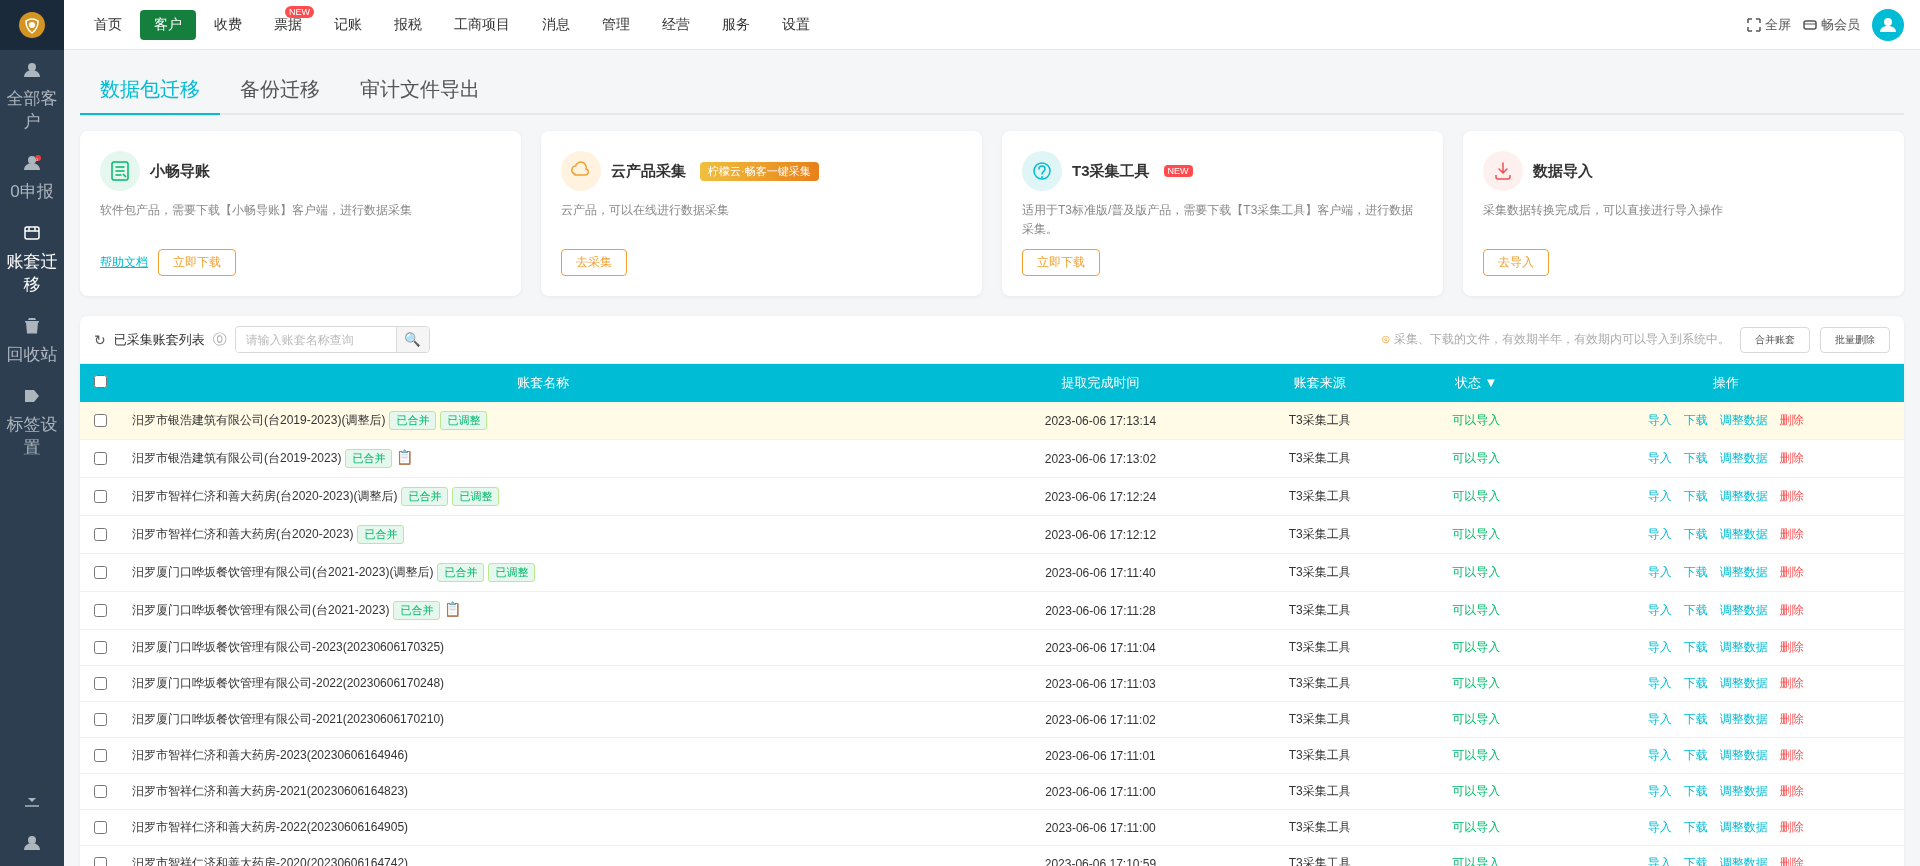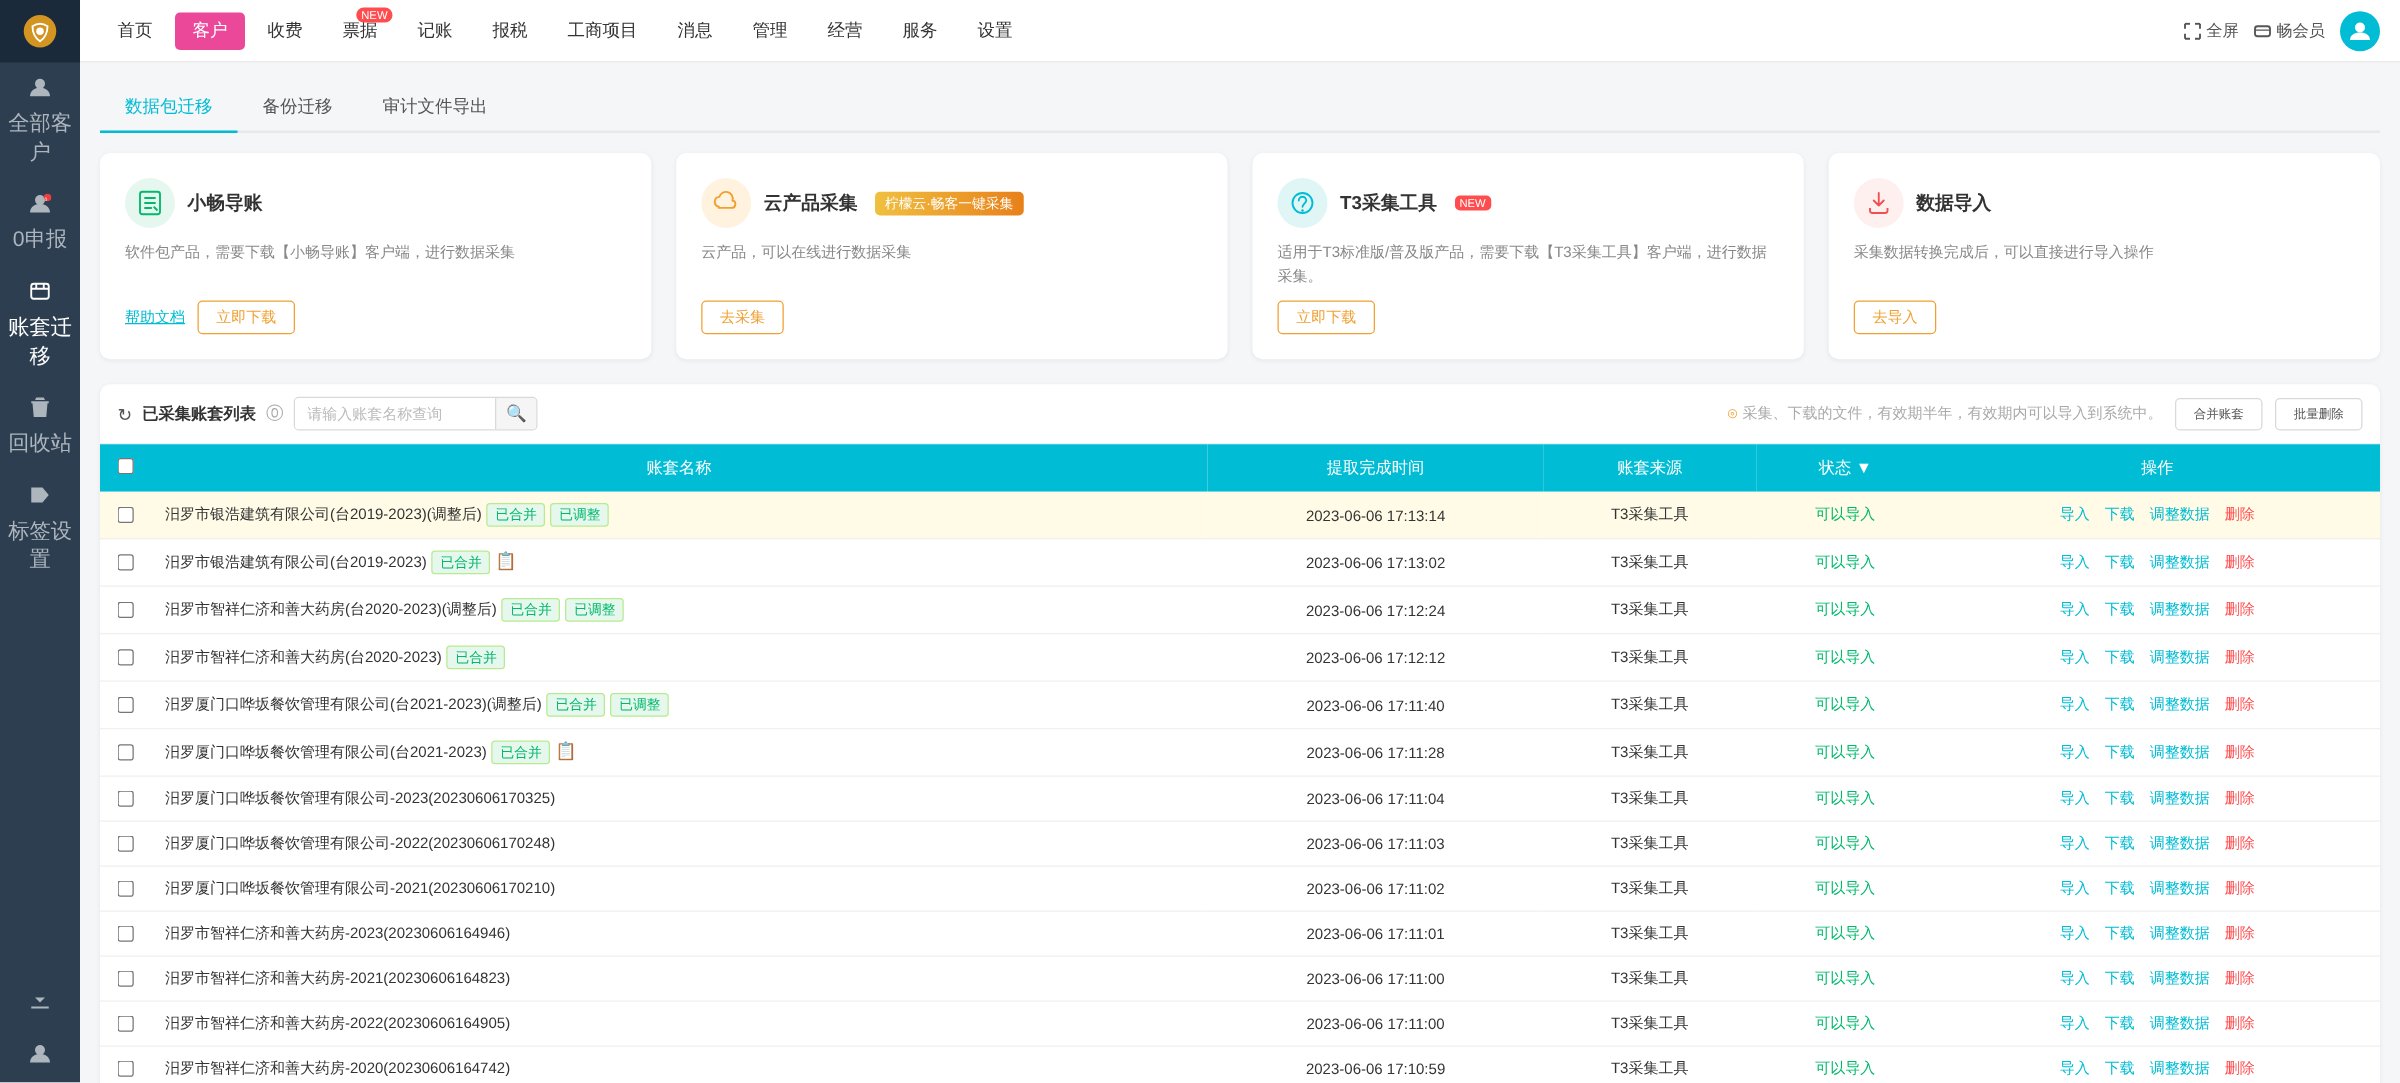--- a/index.html
+++ b/index.html
@@ -74,21 +74,21 @@
     }
     .topnav-item {
       padding: 6px 14px;
       cursor: pointer;
       border-radius: 4px;
       color: #333;
       font-size: 14px;
       position: relative;
     }
     .topnav-item.active {
-      background: #ec4899;
+      background: #15803d;
       color: #fff;
       border-radius: 4px;
     }
     .topnav-badge {
       position: absolute;
       top: -4px;
       right: 2px;
       background: #ff4d4f;
       color: #fff;
       font-size: 9px;
@@ -133,21 +133,21 @@
     .tabs-bar {
       display: flex;
       gap: 0;
       margin-bottom: 16px;
       border-bottom: 2px solid #e8e8e8;
     }
     .tab-item {
       padding: 10px 20px;
       cursor: pointer;
       color: #555;
-      font-size: 14px;
+      font-size: 20px;
       border-bottom: 2px solid transparent;
       margin-bottom: -2px;
     }
     .tab-item.active {
       color: #00bcd4;
       border-bottom: 2px solid #00bcd4;
       font-weight: 500;
     }
 
     
@@ -260,21 +260,21 @@
       flex: 1;
     }
     .table-toolbar-right {
       display: flex;
       align-items: center;
       gap: 10px;
     }
     .toolbar-title {
       font-size: 13px;
       color: #333;
-      font-weight: 700;
+      font-weight: 400;
     }
     .toolbar-hint-icon {
       color: #aaa;
       cursor: pointer;
       font-size: 14px;
     }
     .toolbar-refresh-icon {
       color: #555;
       cursor: pointer;
       font-size: 14px;

